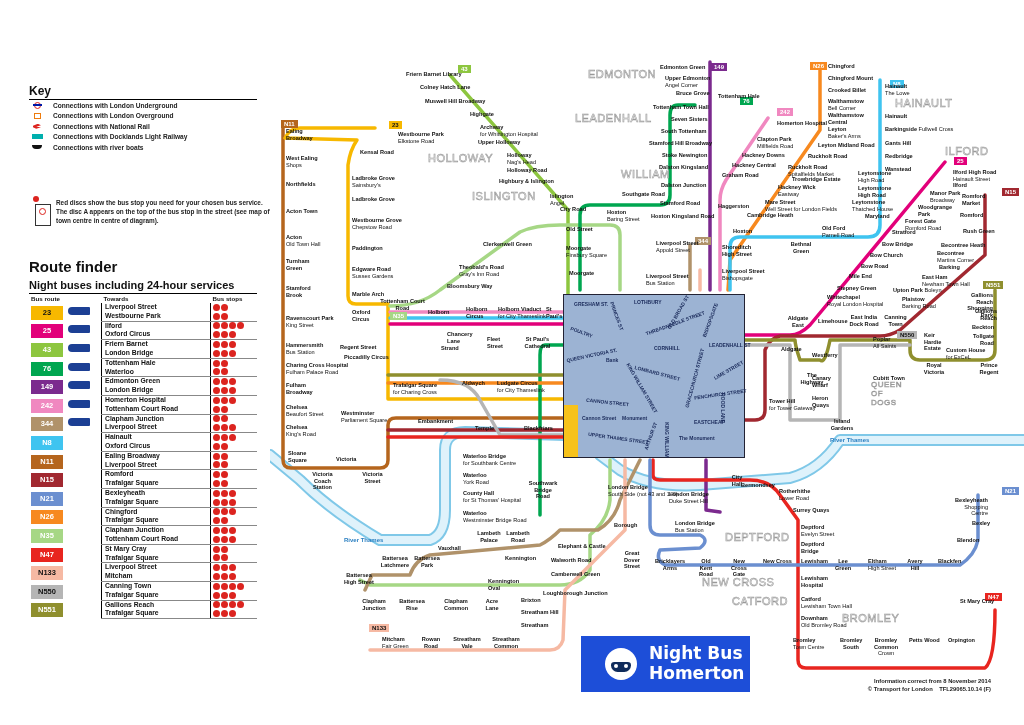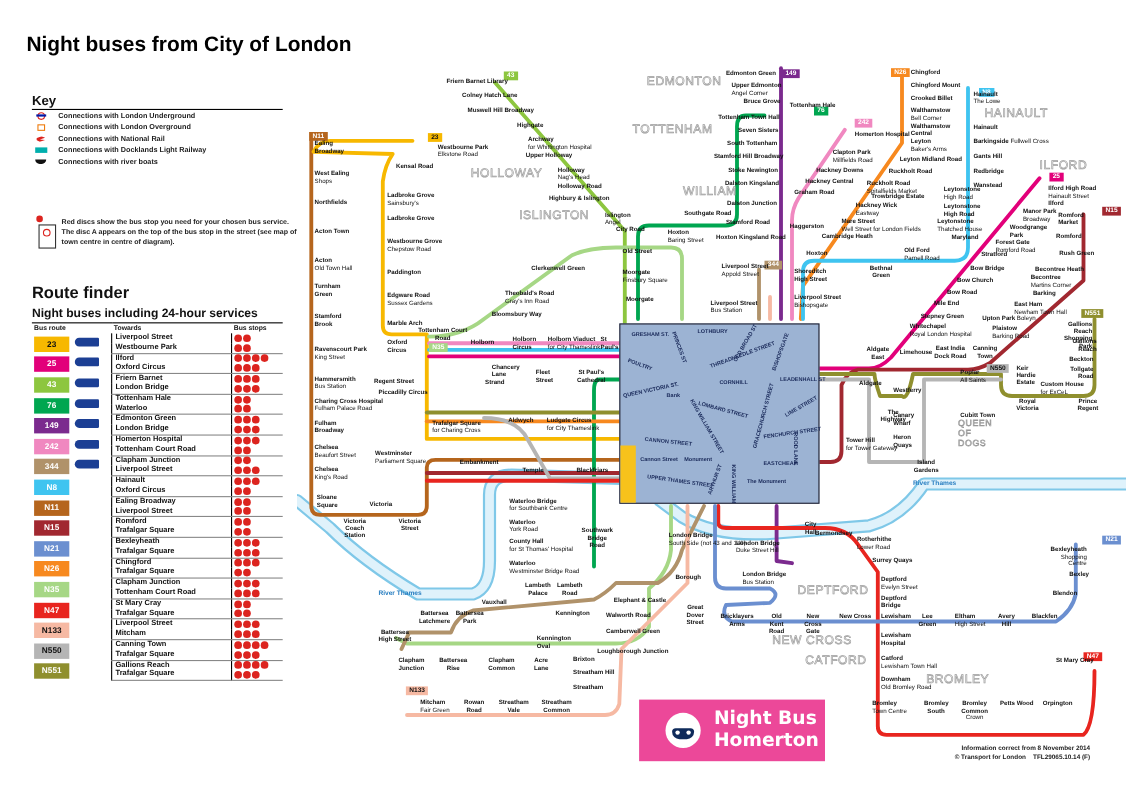--- a/index.html
+++ b/index.html
@@ -33,35 +33,34 @@
   .badge{display:inline-block;width:32px;height:14px;line-height:14px;text-align:center;color:#fff;font-size:7.5px;font-weight:bold;vertical-align:top;margin-top:2px;}
   .hour24{display:inline-block;width:22px;height:8px;background:#1c3f94;border-radius:4px 1px 1px 4px;margin-left:5px;vertical-align:middle;margin-top:3px;}
   .discs{display:flex;gap:1px;}
   .disc{width:7px;height:7px;border-radius:50%;background:#dc241f;}
   .map{position:absolute;left:270px;top:55px;}
   .lbl{position:absolute;font-size:5.6px;font-weight:bold;color:#111;white-space:nowrap;line-height:6.5px;}
   .lbl .s{font-weight:normal;display:block;}
   .area{position:absolute;font-size:11px;font-weight:normal;color:#fff;-webkit-text-stroke:0.6px #999;letter-spacing:0.5px;white-space:nowrap;}
   .rbadge{position:absolute;height:8px;line-height:8px;font-size:6px;font-weight:bold;color:#fff;padding:0 3px;}
   .river-lbl{position:absolute;font-size:6px;font-weight:bold;color:#2a7fc1;}
-  .logo{position:absolute;left:581px;top:636px;width:169px;height:56px;background:#ec4899;color:#fff;}
+  .logo{position:absolute;left:581px;top:636px;width:169px;height:56px;background:#1d4ed8;color:#fff;}
   .logo .owl{position:absolute;left:24px;top:12px;width:32px;height:32px;border-radius:50%;background:#fff;}
   .logo .owl:before{content:"";position:absolute;left:6px;top:14px;width:20px;height:10px;background:#0f2b5b;border-radius:5px 5px 10px 10px;}
   .logo .owl:after{content:"";position:absolute;left:9px;top:16px;width:4px;height:4px;border-radius:50%;background:#fff;box-shadow:10px 0 0 #fff;}
   .logo .t{position:absolute;left:68px;top:7px;font-size:17px;font-weight:bold;line-height:20px;font-family:"DejaVu Sans",sans-serif;}
   .foot{position:absolute;right:33px;top:678px;font-size:5.8px;font-weight:bold;text-align:right;line-height:7.5px;color:#222;}
   .inset{position:absolute;left:563px;top:294px;width:180px;height:162px;background:#9cb3d3;border:1.5px solid #223;}
   .inset .st{position:absolute;font-size:5px;font-weight:bold;color:#1a2a5a;white-space:nowrap;}
 </style>
 </head>
 <body>
 
 <div class="page">
 
-  <div class="title">Night buses from City of London</div>
 
   <div class="key-h">Key</div>
   <div class="rule" style="top:99px"></div>
   <div class="key-list">
     <div class="key-row">
         <span class="key-ico">
           <span class="ico-ug"></span>
         </span>
         <span>Connections with London Underground</span>
       </div>
@@ -512,21 +511,21 @@
       <path d="M640,460 L620,500 Q615,520 598,530 L560,530 Q550,540 540,545 L430,555 Q415,560 410,575 L372,575 L365,590" stroke="#b0926a"></path>
 
       <path d="M700,270 L700,290" stroke="#f6b9a3"></path>
       <path d="M625,460 L625,530 L565,590 L563,640 Q560,650 550,650 L370,650" stroke="#f6b9a3"></path>
     </g>
   </svg>
 
   <div class="area" style="left:428px;top:152px">HOLLOWAY</div>
   <div class="area" style="left:472px;top:190px">ISLINGTON</div>
   <div class="area" style="left:588px;top:68px">EDMONTON</div>
-  <div class="area" style="left:575px;top:112px">TOTTENHAM</div>
+  <div class="area" style="left:575px;top:112px">LEADENHALL</div>
   <div class="area" style="left:621px;top:168px">WILLIAM</div>
   <div class="area" style="left:895px;top:97px">HAINAULT</div>
   <div class="area" style="left:945px;top:145px">ILFORD</div>
   <div class="area" style="left:725px;top:531px">DEPTFORD</div>
   <div class="area" style="left:702px;top:576px">NEW CROSS</div>
   <div class="area" style="left:732px;top:595px">CATFORD</div>
   <div class="area" style="left:842px;top:612px">BROMLEY</div>
   <div class="area" style="left:871px;top:380px;font-size:8px;width:30px;white-space:normal;line-height:9px">QUEEN OF DOGS</div>
 
   <div class="river-lbl" style="left:344px;top:537px">River Thames</div>

